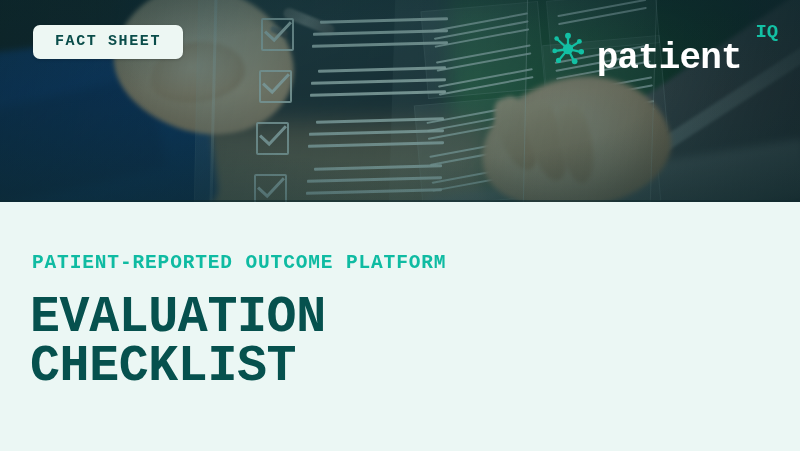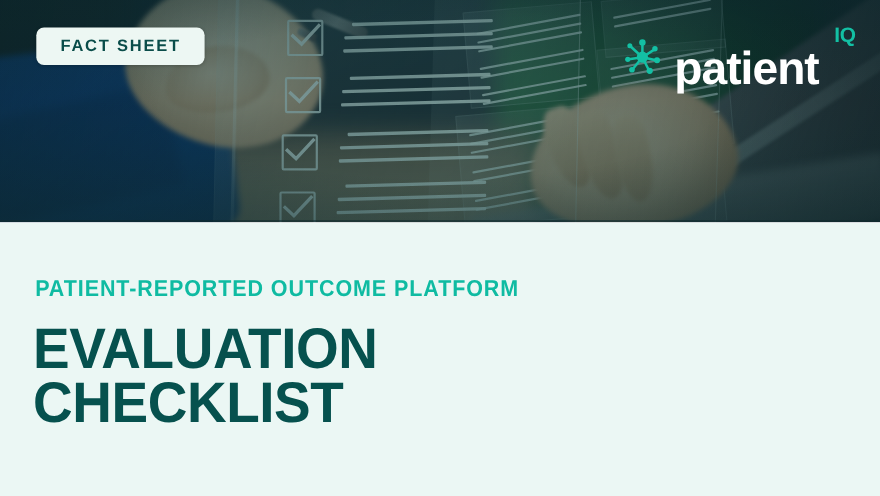--- a/index.html
+++ b/index.html
@@ -1,21 +1,21 @@
 <!DOCTYPE html>
 <html><head>
 <meta charset="utf-8">
 <style>
   * { margin:0; padding:0; box-sizing:border-box; }
   html,body { width:800px; height:451px; overflow:hidden; }
   body {
     font-family:"Liberation Sans", sans-serif;
     background:#ebf7f4;
   }
-  .sheet { position:relative; width:800px; height:451px; overflow:hidden; background:#f9a8d4; }
+  .sheet { position:relative; width:800px; height:451px; overflow:hidden; background:#14b8a6;font-family:Liberation Mono, monospace; }
 
   
   .hero {
     position:absolute; left:0; top:0; width:800px; height:202px;
     overflow:hidden;
     background:#1d3b42;
   }
   .photo-layer { position:absolute; inset:0; }
 
   
@@ -175,21 +175,21 @@
     z-index:30;
   }
   .badge-text {
     font-size:15px; font-weight:bold; letter-spacing:1.6px;
     color:#0a4d4a; line-height:1; white-space:nowrap;
   }
 
   
   .logo { position:absolute; right:22px; top:21px; display:flex; align-items:center; gap:10px; z-index:30; }
   .logo-mark { width:38px; height:38px; flex:0 0 auto; }
-  .logo-word { font-size:42px; font-weight:bold; color:#ffffff; letter-spacing:-0.9px; line-height:1;margin-top:20px; }
+  .logo-word { font-size:36px; font-weight:bold; color:#ffffff; letter-spacing:-0.9px; line-height:1;margin-top:20px; }
   .logo-iq { font-size:19px; font-weight:bold; color:#13c0a4; letter-spacing:-.2px; line-height:1;
              align-self:flex-start; margin-top:2px; margin-left:4px; }
 
   
   .lower { position:absolute; left:0; top:202px; width:800px; height:249px; background:#ebf7f4; }
   .eyebrow {
     position:absolute; left:32px; top:50px;
     font-size:21px; font-weight:bold; color:#0fbba2;
     letter-spacing:.9px; line-height:1;
     transform:scaleX(.93); transform-origin:left center;

